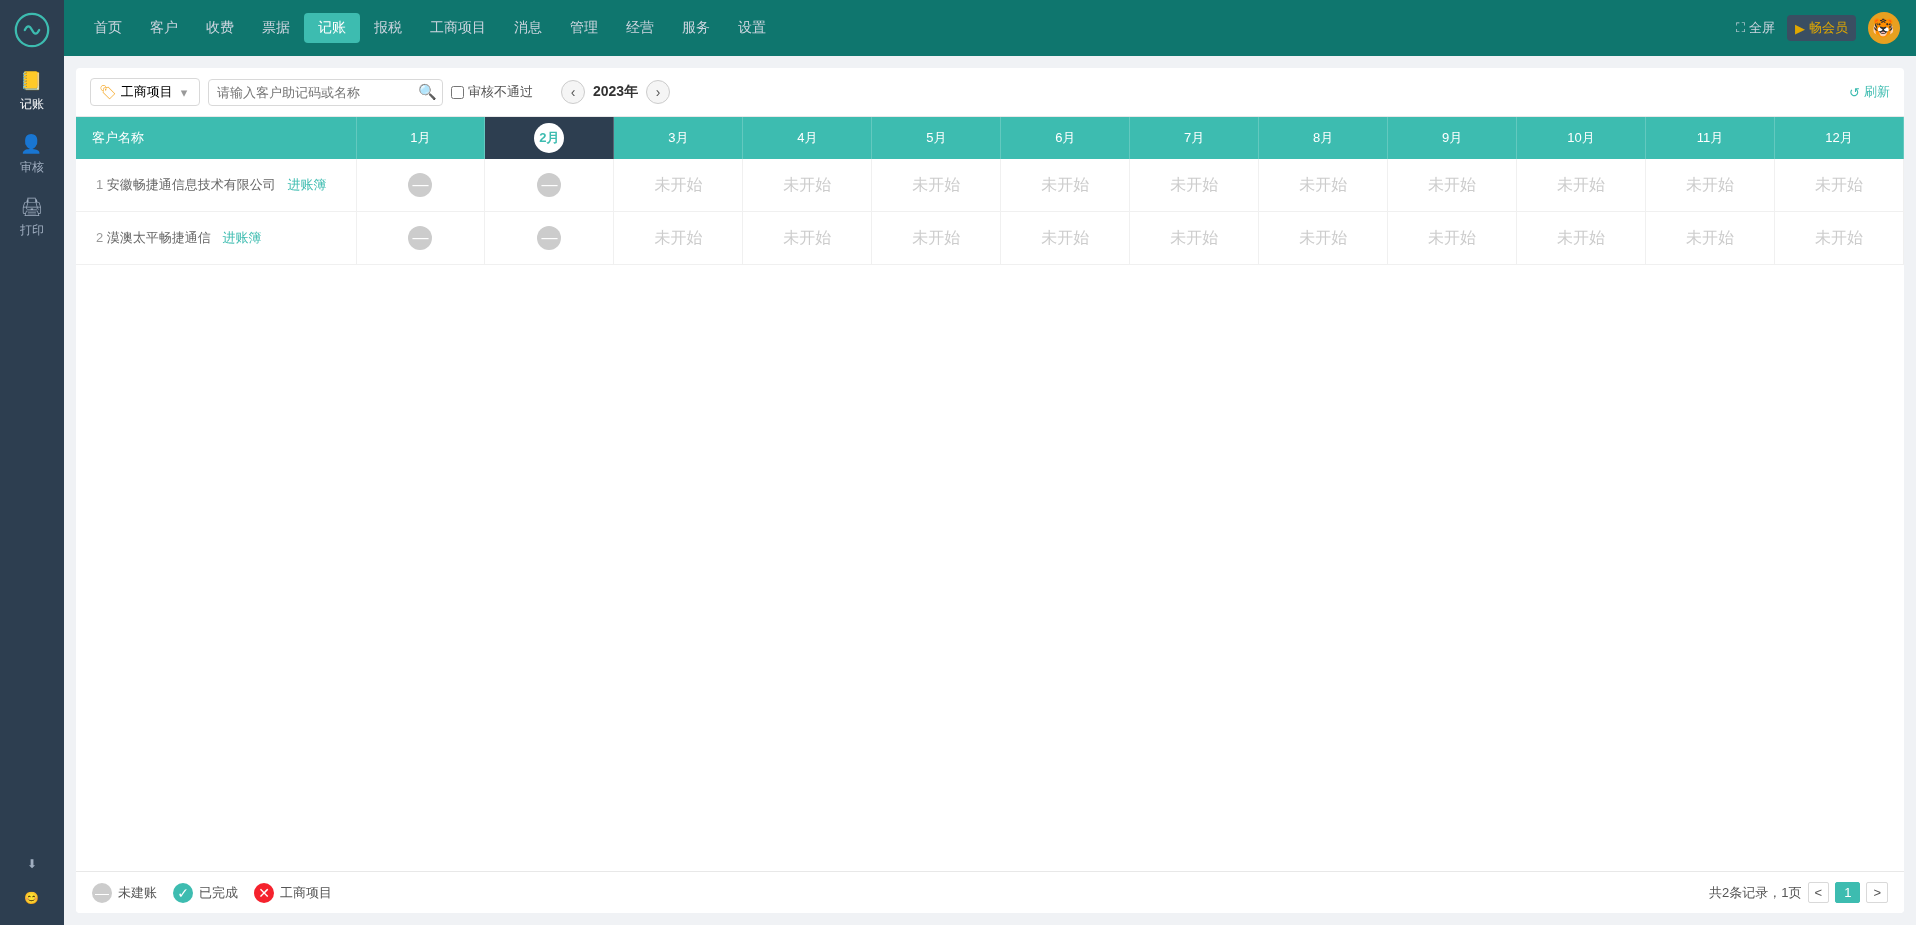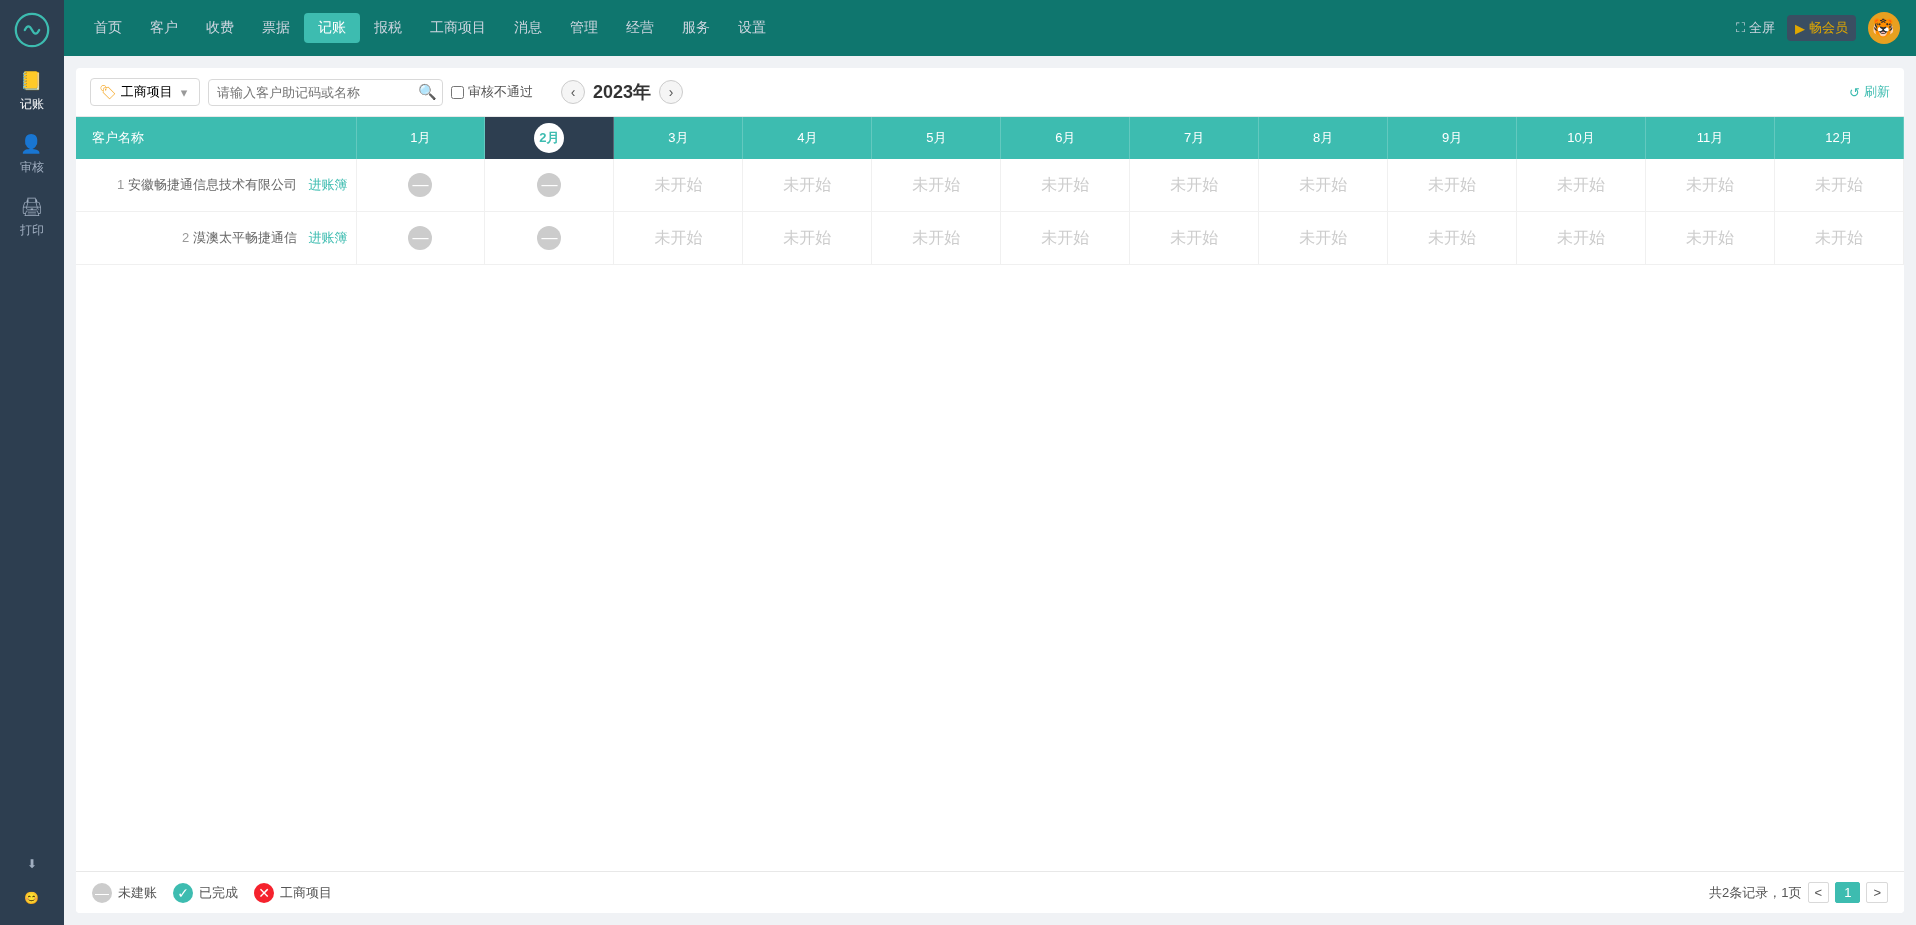--- a/index.html
+++ b/index.html
@@ -216,21 +216,21 @@
       border: 1px solid #ccc;
       background: #f5f5f5;
       cursor: pointer;
       display: flex;
       align-items: center;
       justify-content: center;
       color: #555;
       font-size: 14px;
     }
     .year-nav .year-label {
-      font-size: 18px;
+      font-size: 14px;
       font-weight: bold;
       color: #333;
     }
     .refresh-btn {
       margin-left: auto;
       display: flex;
       align-items: center;
       gap: 4px;
       cursor: pointer;
       color: #3dbcb0;
@@ -281,21 +281,21 @@
       border-bottom: 1px solid #f0f0f0;
     }
     tbody td {
       padding: 14px 8px;
       text-align: center;
       font-size: 13px;
       color: #666;
       border-right: 1px solid #f0f0f0;
     }
     tbody td:first-child {
-      text-align: right;
+      text-align: left;
       padding-left: 20px;
     }
     .client-link {
       color: #3dbcb0;
       cursor: pointer;
       margin-left: 8px;
       text-decoration: none;
     }
     .status-dash {
       display: inline-flex;

